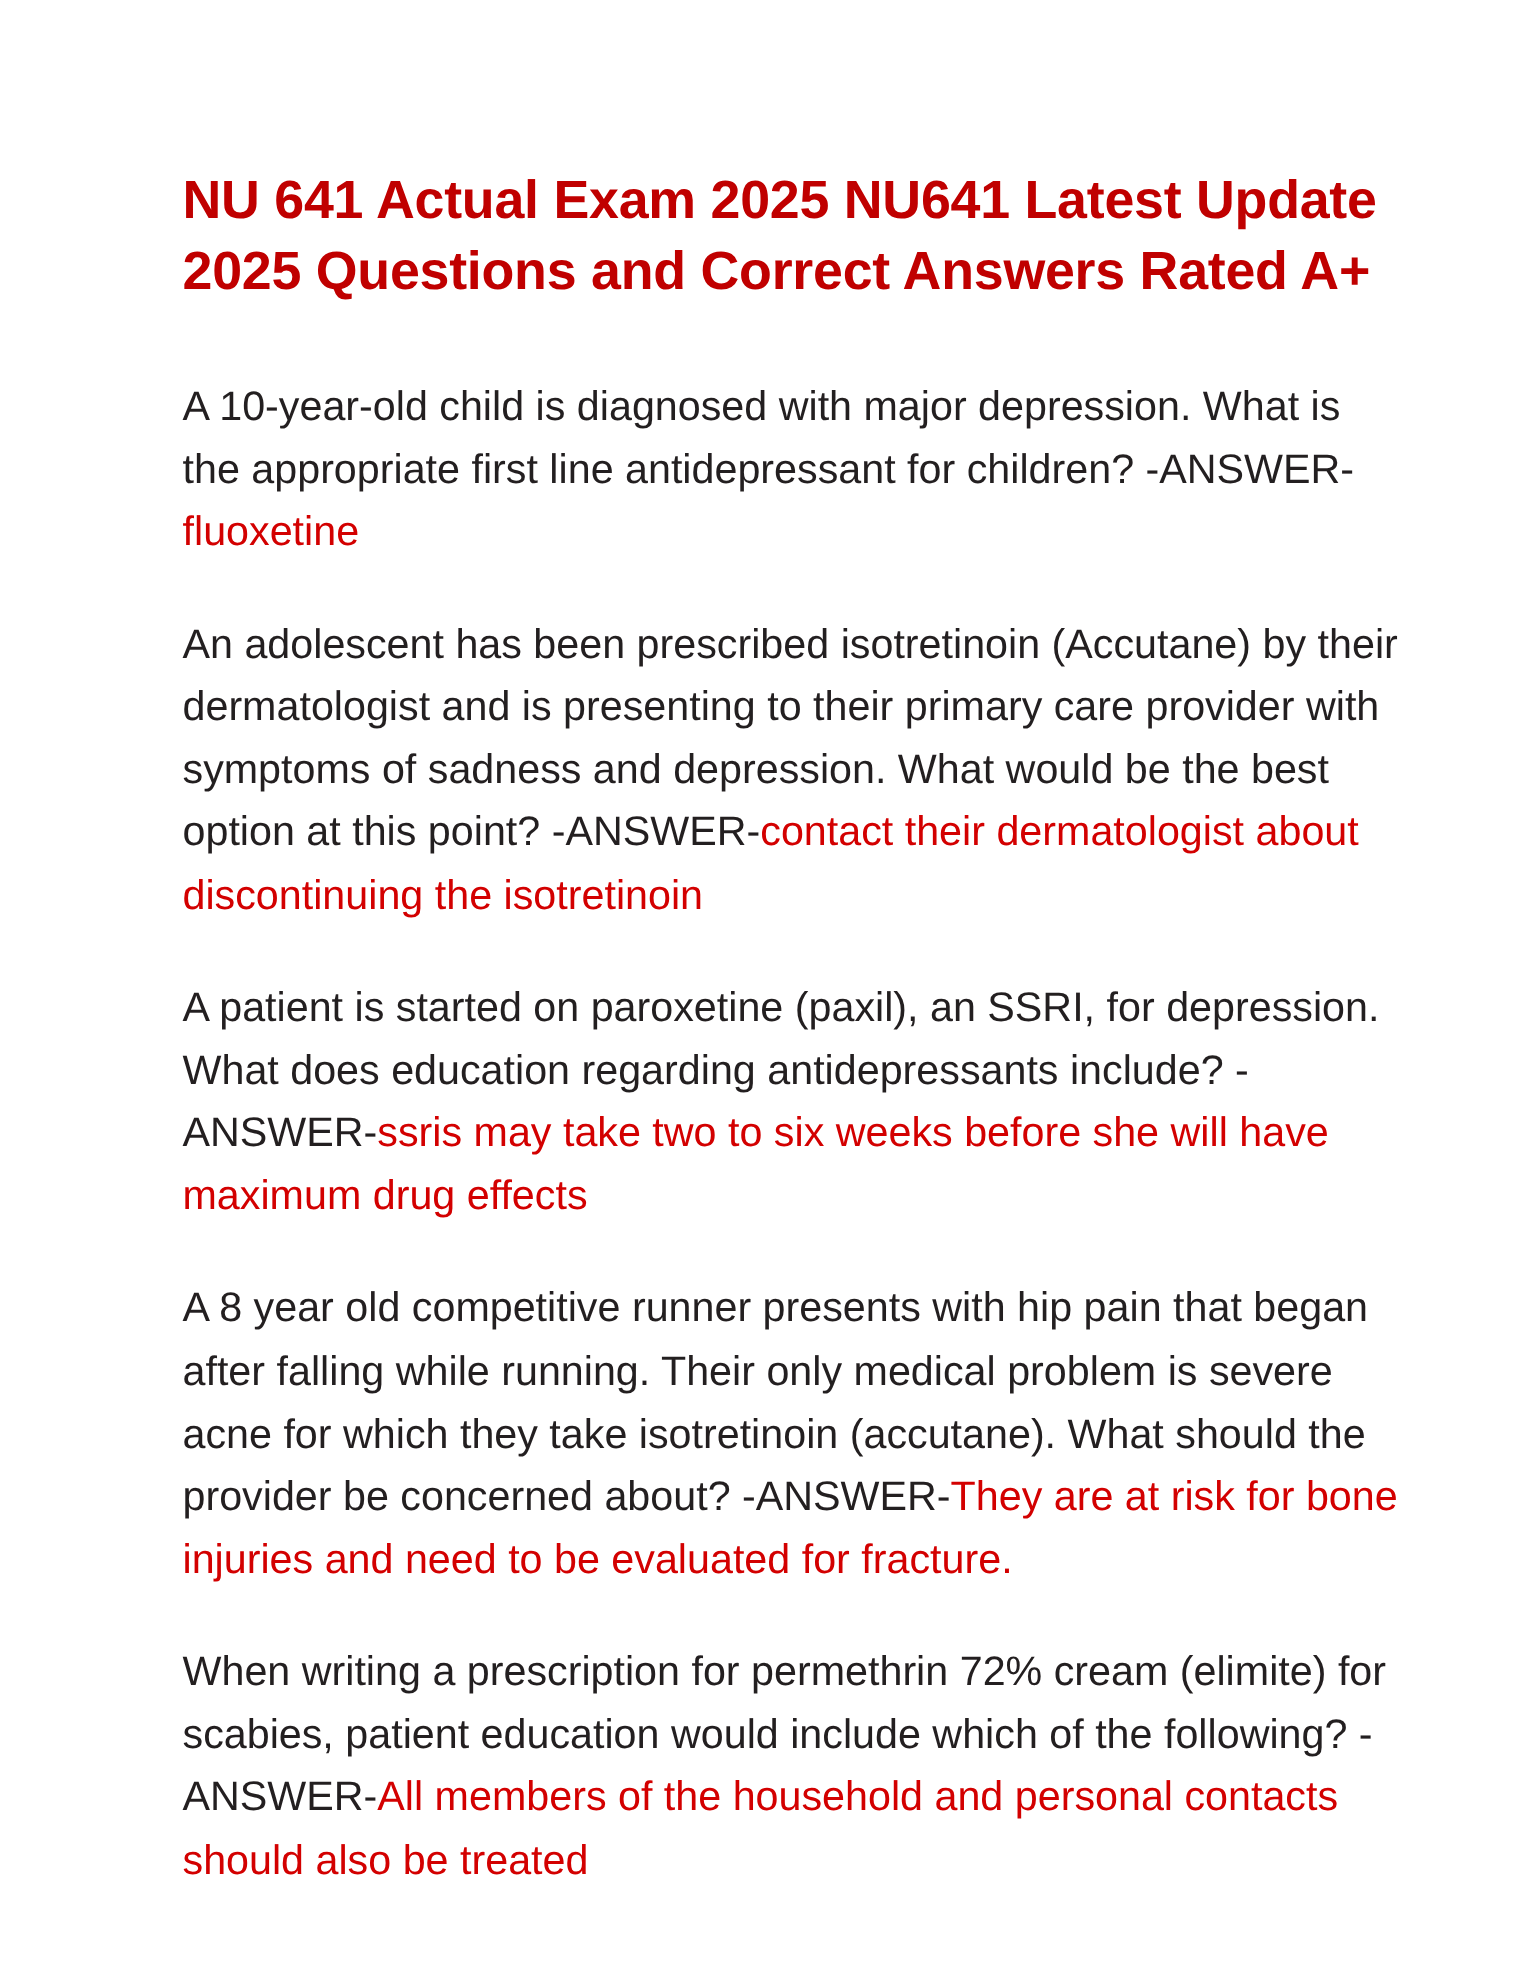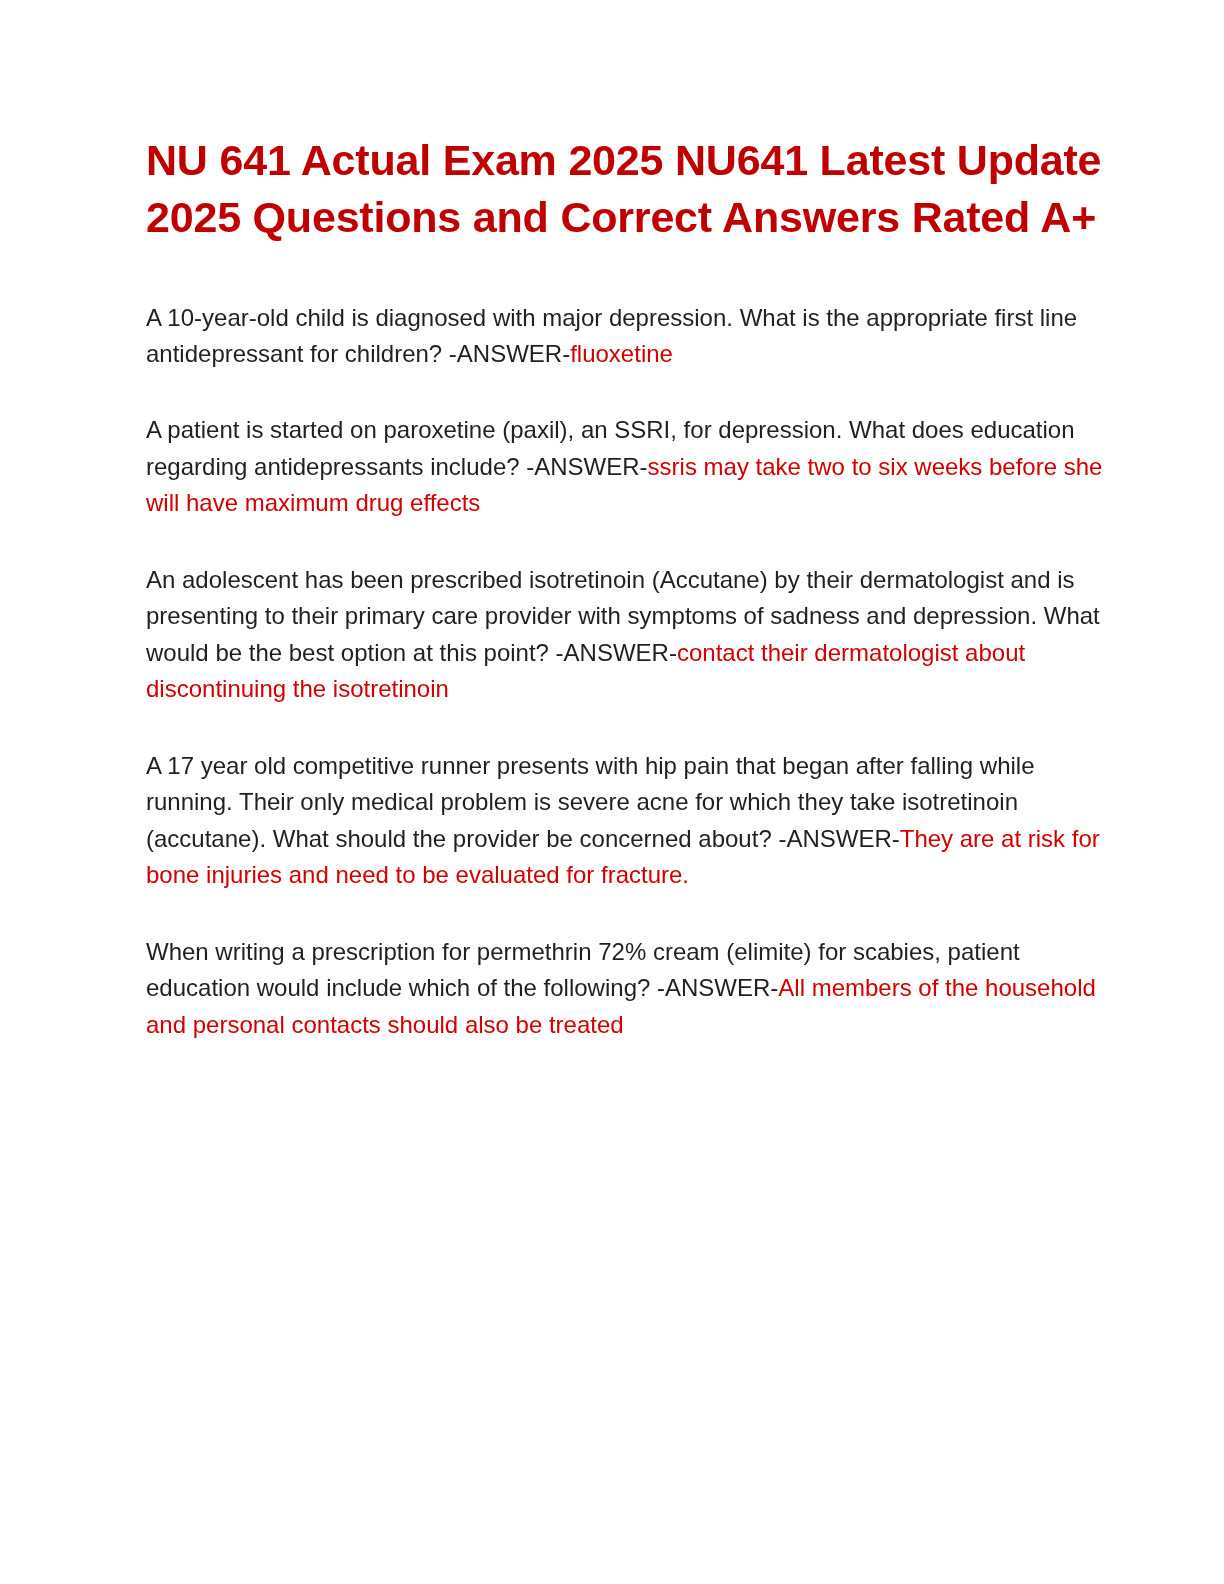--- a/index.html
+++ b/index.html
@@ -23,21 +23,21 @@
   .doc-title {
     margin: 0 0 0 0;
     font-size: 43px;
     line-height: 1.32;
     font-weight: bold;
     color: #c00000;
     letter-spacing: -0.2px;
   }
   .qa-block {
     margin-top: 40px;
-    font-size: 24px;
+    font-size: 33px;
     line-height: 1.52;
     color: #231f20;
     text-align: left;
   }
   .qa-block:first-of-type {
     margin-top: 54px;
   }
   .answer {
     color: #d30000;
   }
@@ -50,29 +50,29 @@
 
 <div class="page">
 
   <h1 class="doc-title">NU 641 Actual Exam 2025 NU641 Latest Update 2025 Questions and Correct Answers Rated A+</h1>
 
   <p class="qa-block">
     <span>A 10-year-old child is diagnosed with major depression. What is the appropriate first line antidepressant for children? -ANSWER-</span><span class="answer">fluoxetine</span>
   </p>
 
   <p class="qa-block">
+    <span>An adolescent has been prescribed isotretinoin (Accutane) by their dermatologist and is presenting to their primary care provider with symptoms of sadness and depression. What would be the best option at this point? -ANSWER-</span><span class="answer">contact their dermatologist about discontinuing the isotretinoin</span>
+  </p>
+
+  <p class="qa-block">
     <span>A patient is started on paroxetine (paxil), an SSRI, for depression. What does education regarding antidepressants include? -ANSWER-</span><span class="answer">ssris may take two to six weeks before she will have maximum drug effects</span>
   </p>
 
   <p class="qa-block">
-    <span>An adolescent has been prescribed isotretinoin (Accutane) by their dermatologist and is presenting to their primary care provider with symptoms of sadness and depression. What would be the best option at this point? -ANSWER-</span><span class="answer">contact their dermatologist about discontinuing the isotretinoin</span>
-  </p>
-
-  <p class="qa-block">
-    <span>A 17 year old competitive runner presents with hip pain that began after falling while running. Their only medical problem is severe acne for which they take isotretinoin (accutane). What should the provider be concerned about? -ANSWER-</span><span class="answer">They are at risk for bone injuries and need to be evaluated for fracture.</span>
+    <span>A 8 year old competitive runner presents with hip pain that began after falling while running. Their only medical problem is severe acne for which they take isotretinoin (accutane). What should the provider be concerned about? -ANSWER-</span><span class="answer">They are at risk for bone injuries and need to be evaluated for fracture.</span>
   </p>
 
   <p class="qa-block">
     <span>When writing a prescription for permethrin 72% cream (elimite) for scabies, patient education would include which of the following? -ANSWER-</span><span class="answer">All members of the household and personal contacts should also be treated</span>
   </p>
 
   <div class="spacer-bottom"></div>
 </div>
 
 </body></html>

